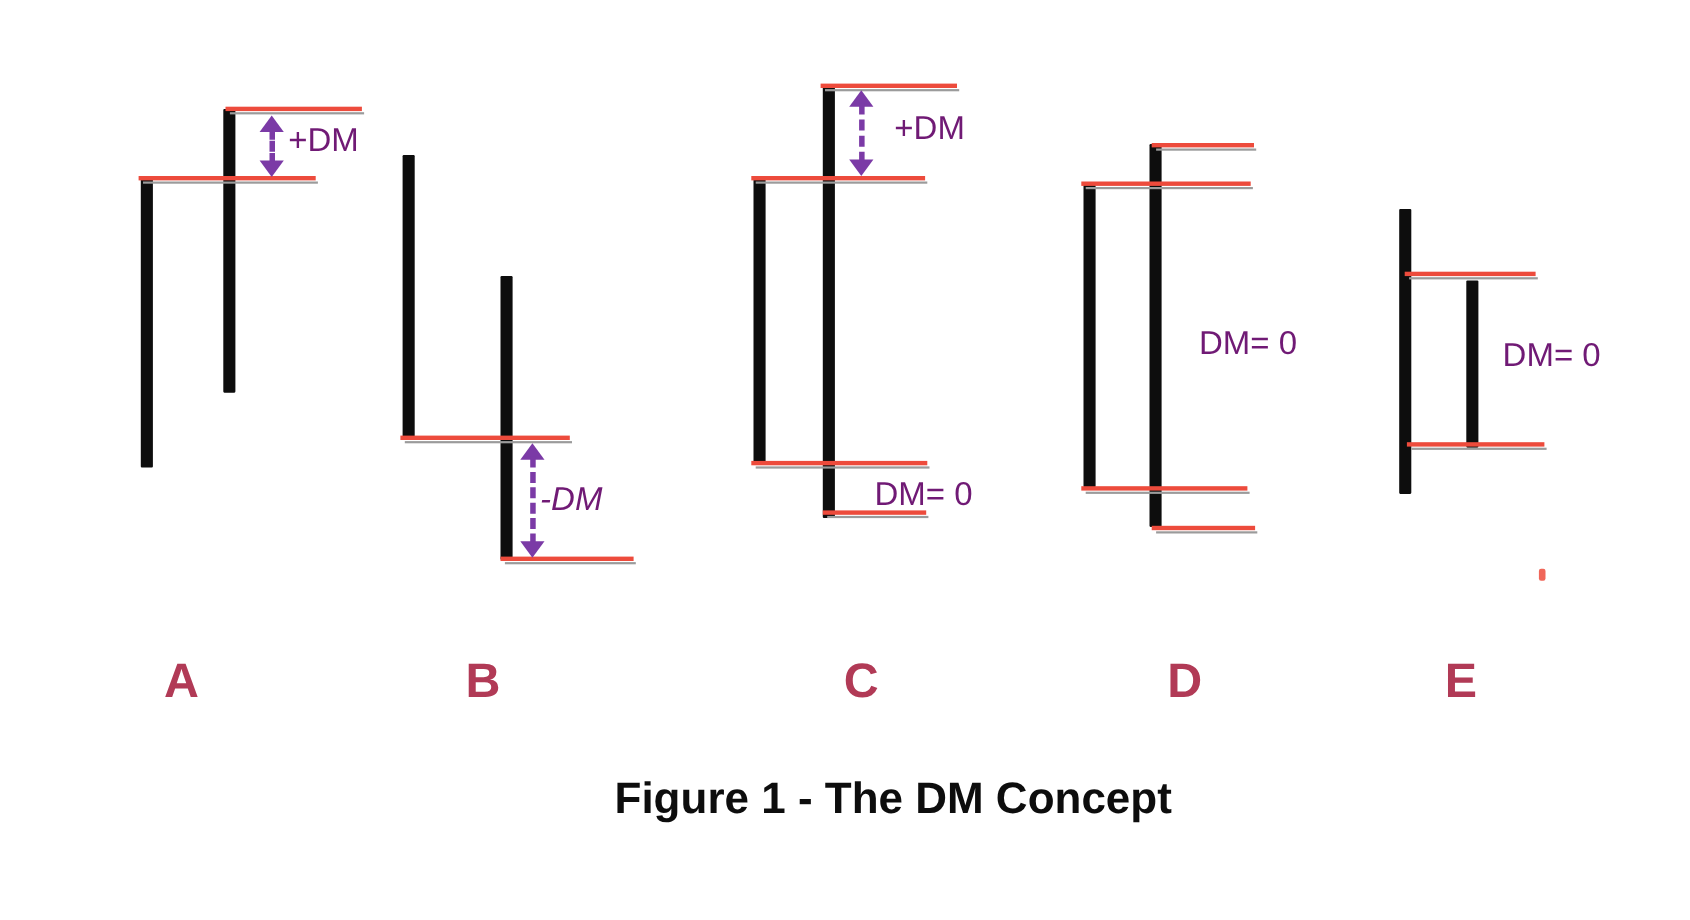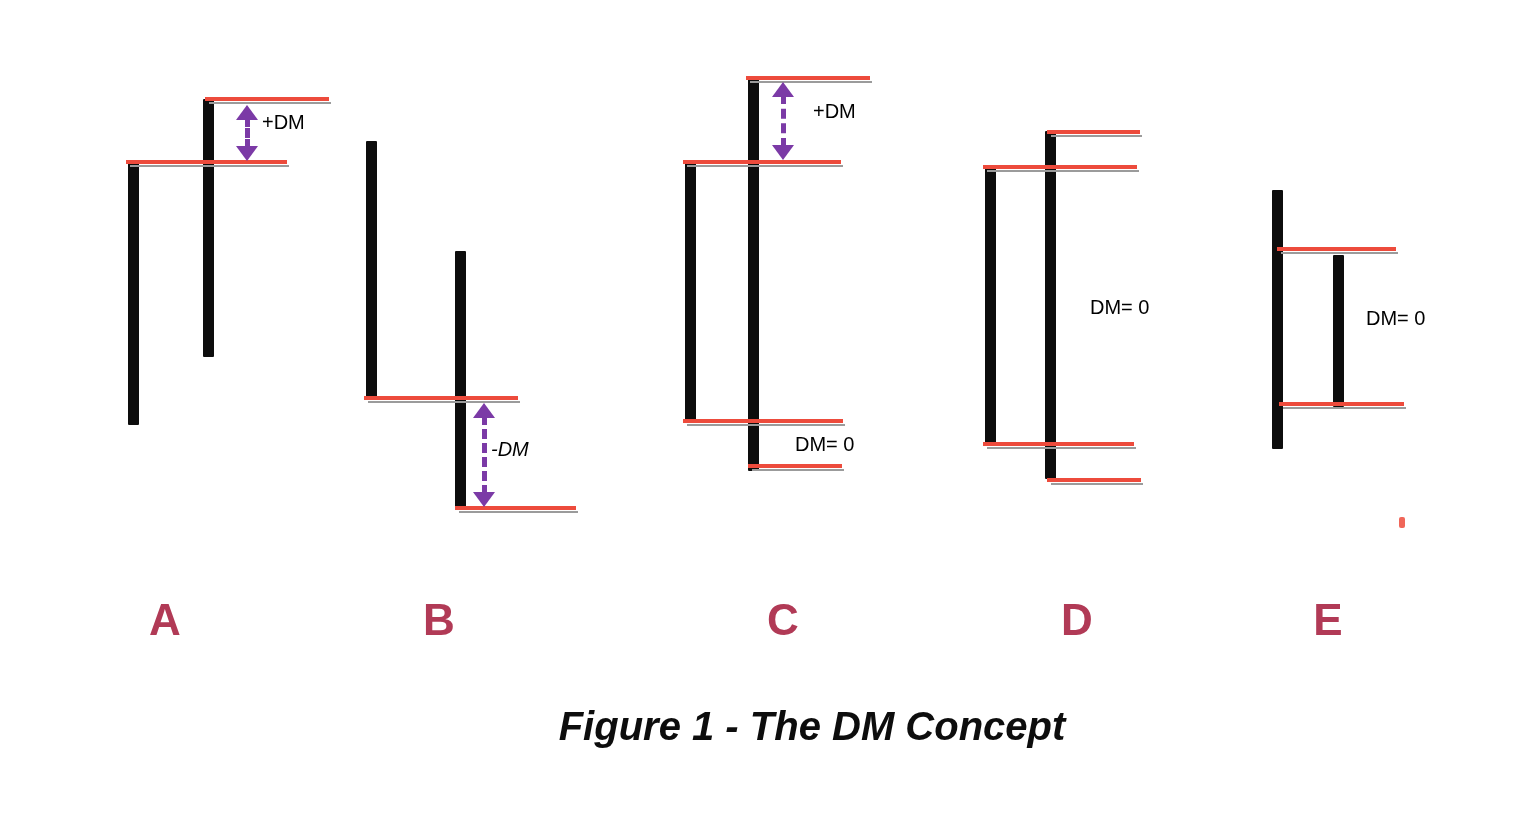--- a/index.html
+++ b/index.html
@@ -52,22 +52,22 @@
   }
   .dm-arrow .head-down {
     width: 0; height: 0;
     border-left: 11px solid transparent;
     border-right: 11px solid transparent;
     border-top: 15px solid var(--arrow-purple, #7b3aa6);
   }
   
   .dm-label {
     position: absolute;
-    color: #000000;
-    font-size: 20px;
+    color: #701a75;
+    font-size: 30px;
     line-height: 1.1;
     white-space: nowrap;
   }
   
   .panel-letter {
     position: absolute;
     color: var(--letter-color, #b13a56);
     font-size: 44px;
     font-weight: bold;
     line-height: 1;
@@ -76,21 +76,20 @@
   
   .figure-caption {
     position: absolute;
     left: 812px;
     top: 704px;
     transform: translateX(-50%);
     color: #0d0d0d;
     font-size: 40px;
     font-weight: bold;
     white-space: nowrap;
-    font-style: italic;
   }
   
   .stray-mark {
     position: absolute;
     width: 6px;
     height: 11px;
     background: var(--line-red, #ed4b3c);
     opacity: 0.85;
     border-radius: 2px;
   }

